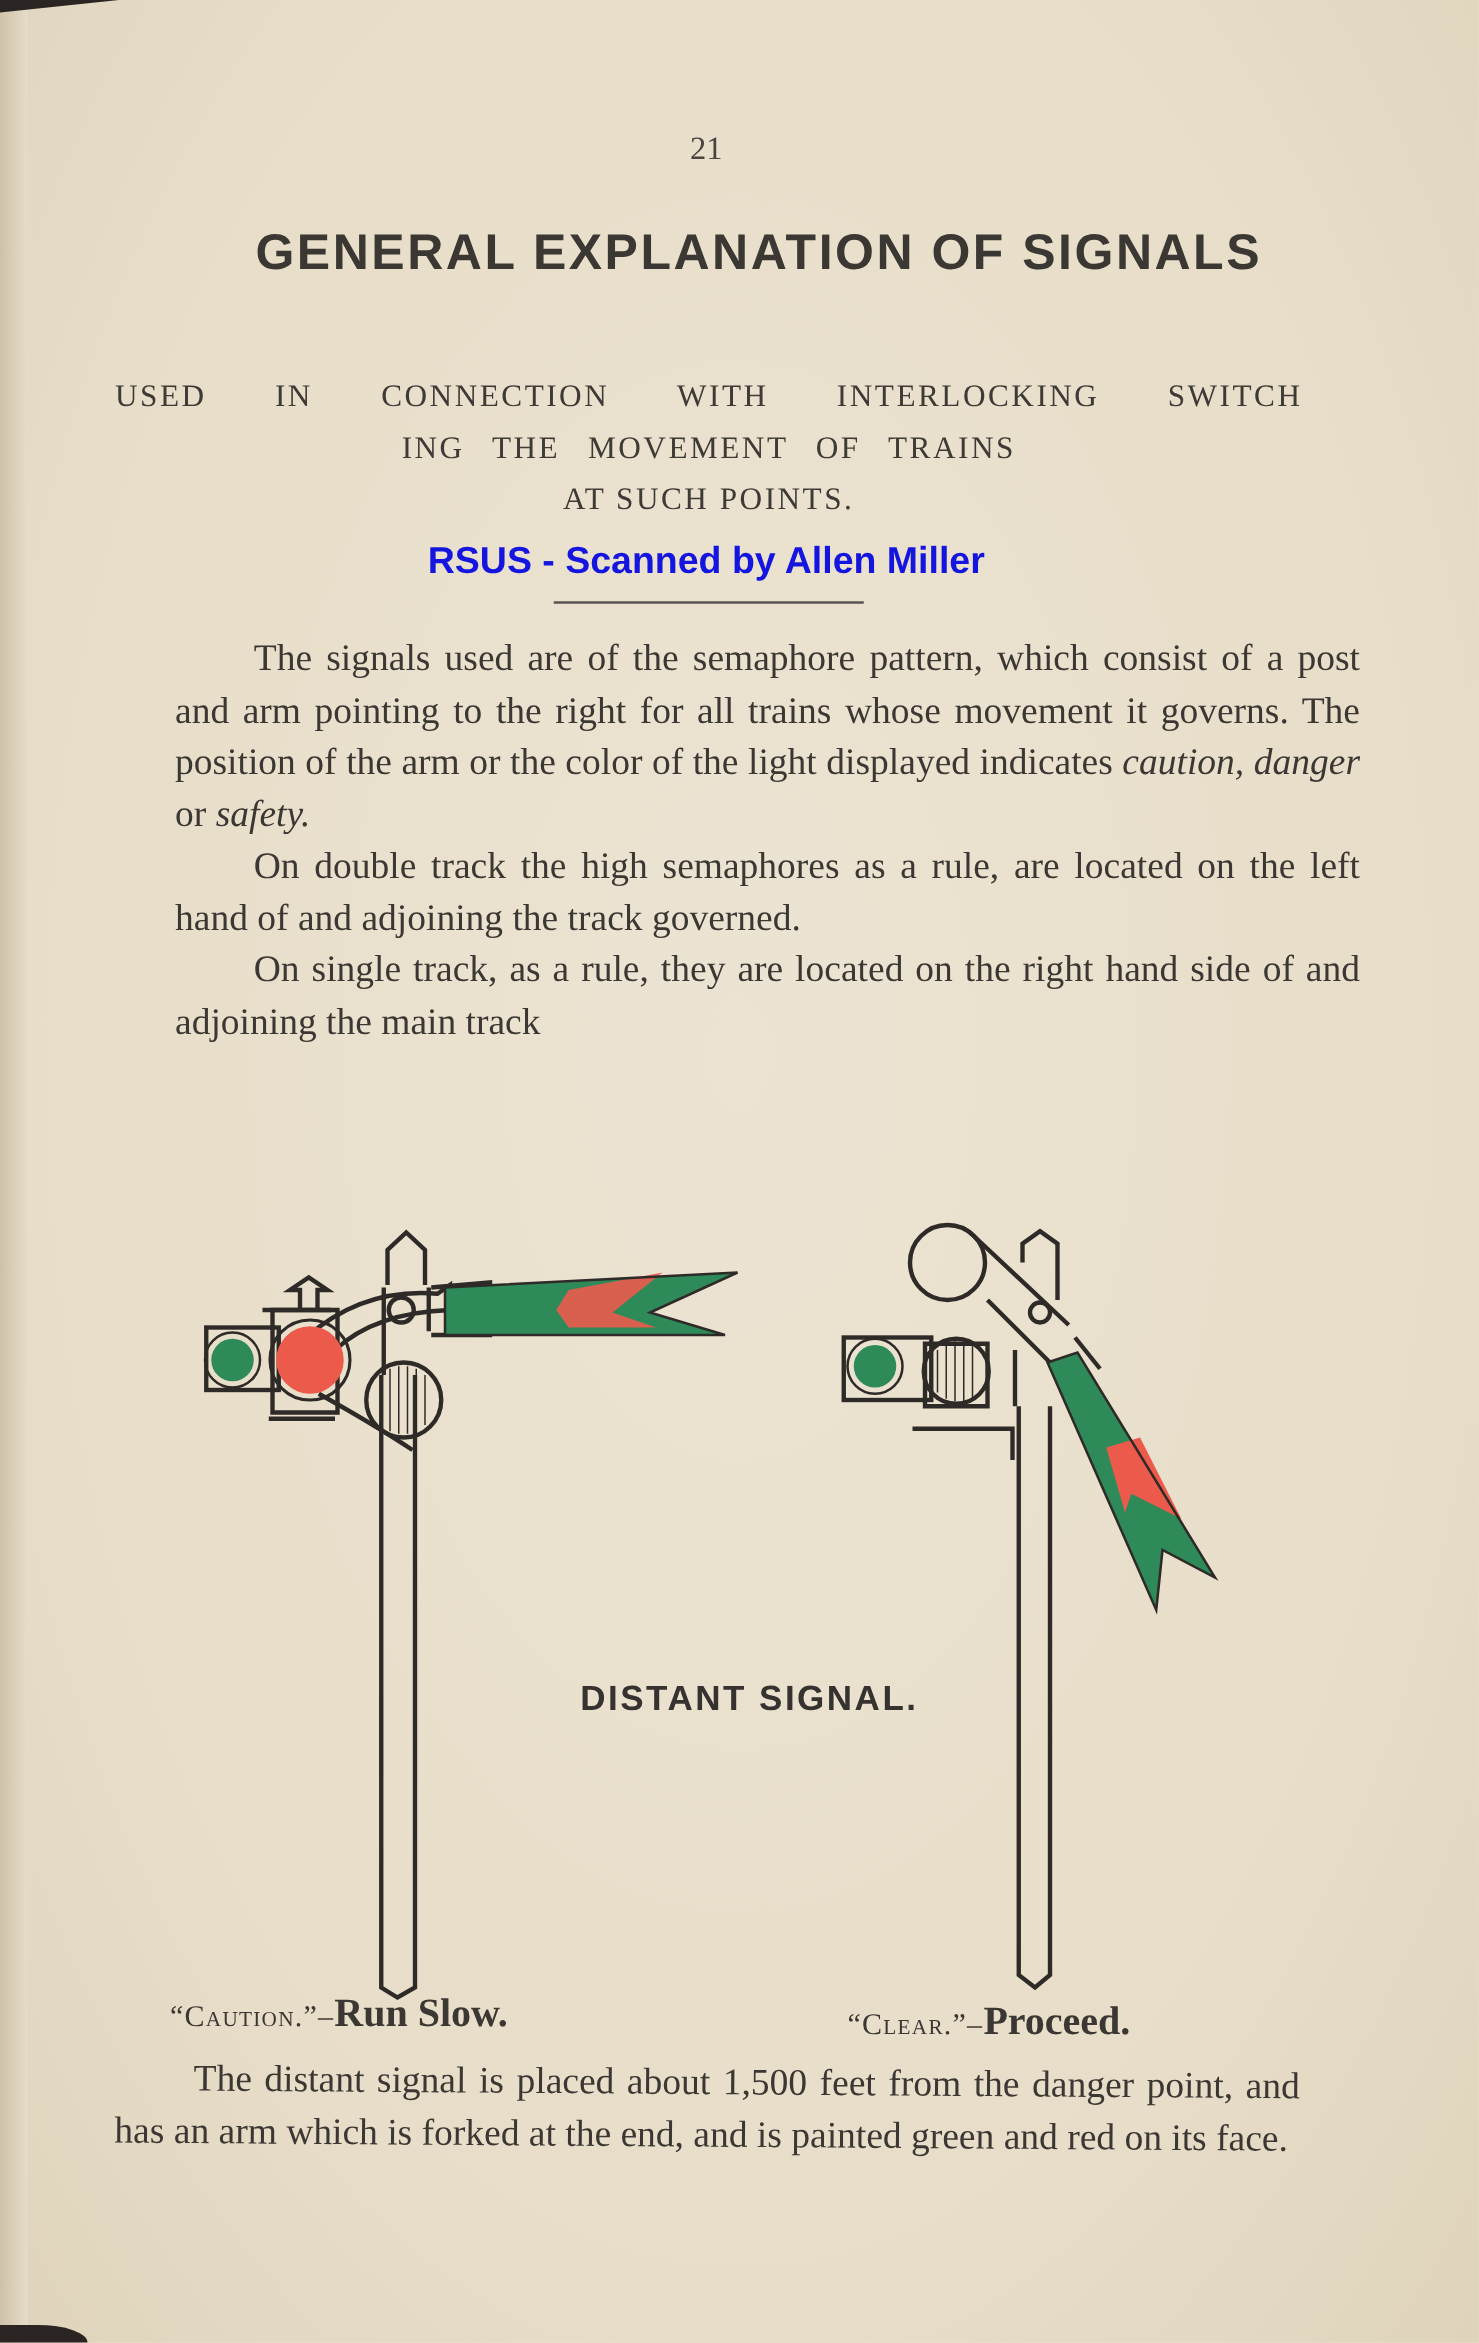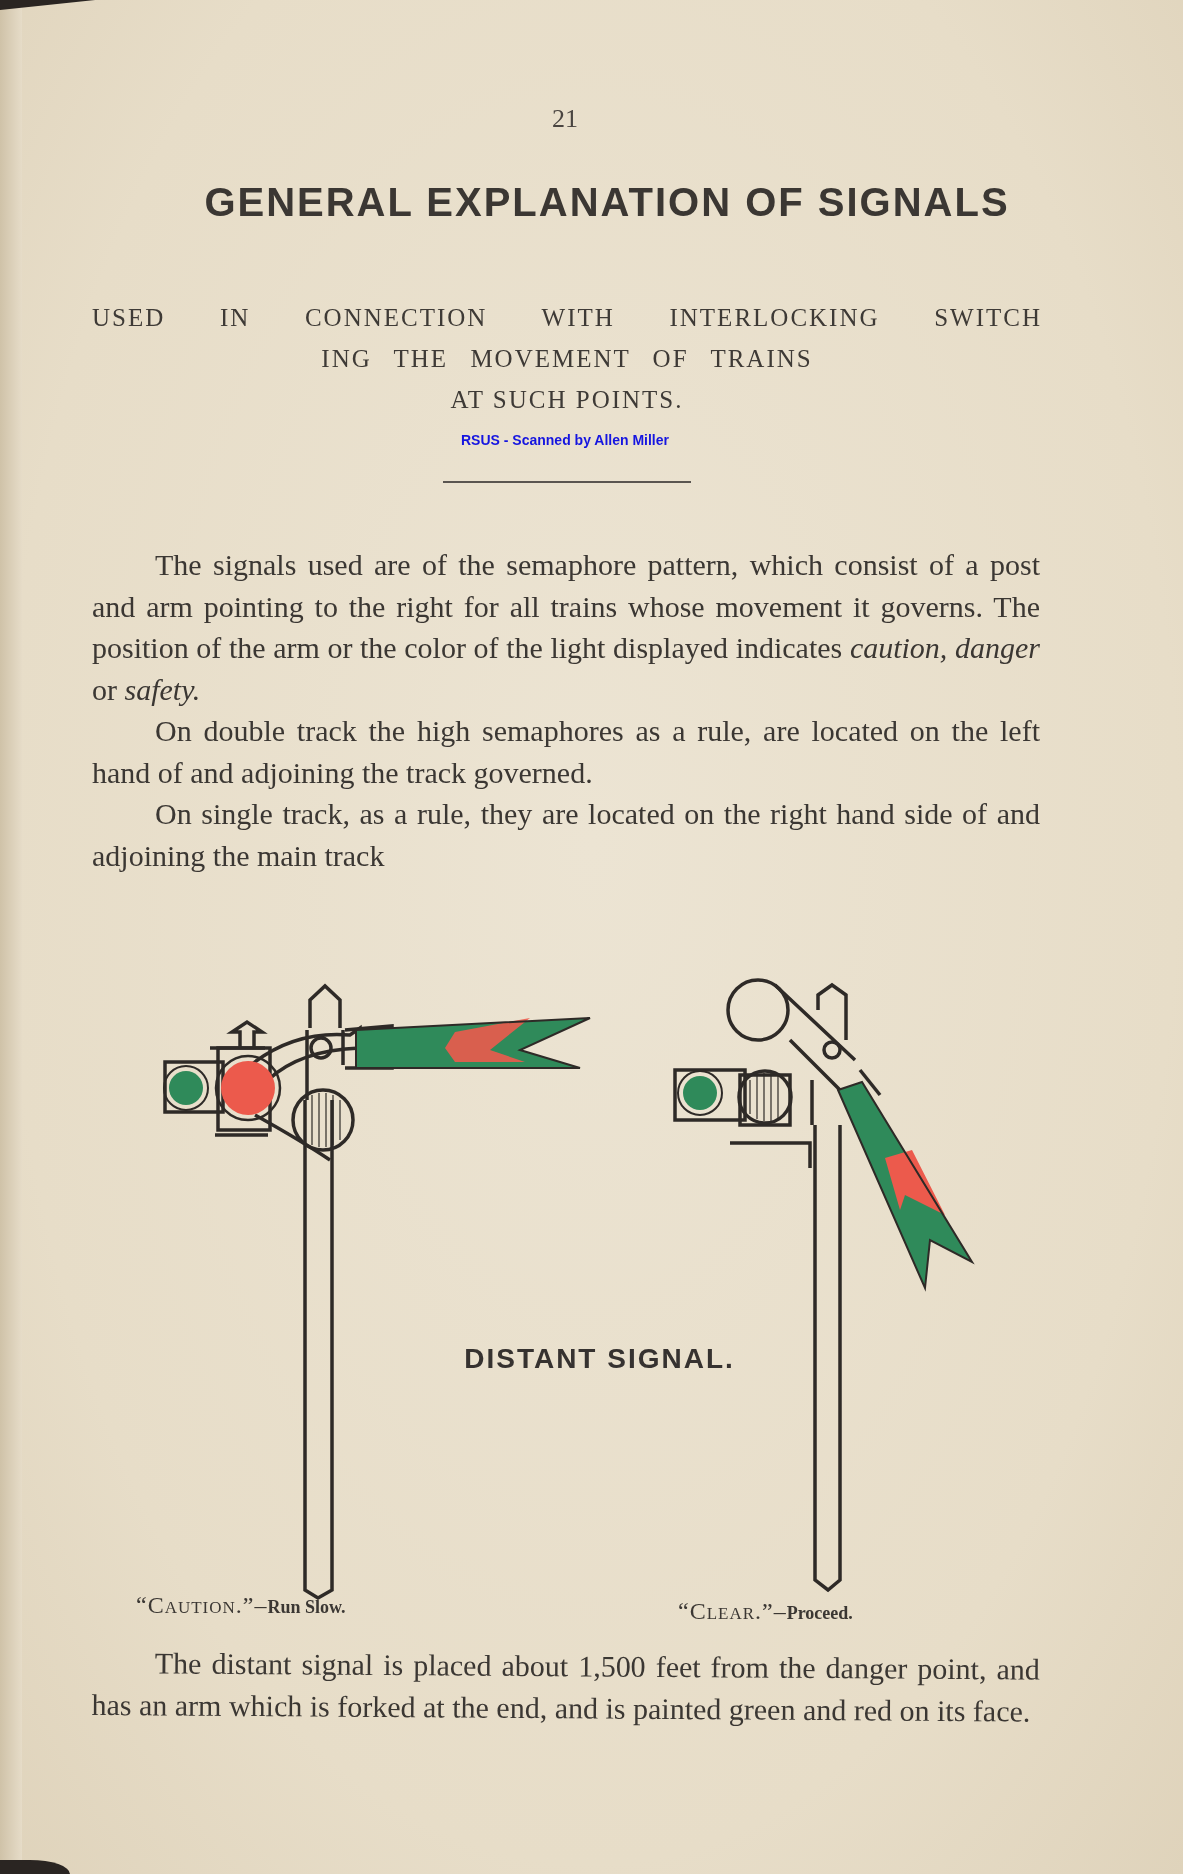--- a/index.html
+++ b/index.html
@@ -37,47 +37,47 @@
   .subtitle {
     position:absolute; top:270px; left:92px; width:950px; text-align:center;
     font-family:"Liberation Serif", serif; font-size:25px; line-height:41px;
     letter-spacing:2px; color:#3e3a36;margin-top:27px;
   }
   .subtitle div { white-space:nowrap; }
   .subtitle .l1 { text-align:justify; text-align-last:justify; }
   .credit {
     position:absolute; top:432px; left:0; width:1130px; text-align:center;
     font-family:"Liberation Sans", sans-serif; font-weight:bold;
-    font-size:14px; color:#1515e0;
+    font-size:30px; color:#1515e0;
   }
   .rule {
     position:absolute; top:481px; left:443px; width:248px; height:2px;
     background:#5a5550;
   }
   .body-text {
     position:absolute; left:92px; width:948px;
     font-family:"Liberation Serif", serif; font-size:30px; line-height:41.5px;
     color:#3b3733; text-align:justify;
   }
   .body-text p { margin:0; text-indent:63px; }
   .body-text em { font-style:italic; }
-  .p-block-1 { top:544px; }
+  .p-block-1 { top:506px;margin-left:48px; }
   .figure {
     position:absolute; left:150px; top:970px; width:850px; height:640px;
   }
   .fig-label {
     position:absolute; top:1343px; left:0; width:1183px; text-align:center;
     font-family:"Liberation Sans", sans-serif; font-weight:bold;
     font-size:28px; letter-spacing:2px; color:#363230; padding-left:16px; box-sizing:border-box;
   }
   .caption {
     position:absolute; font-family:"Liberation Serif", serif; font-size:24px; color:#3b3733;
   }
   .caption .sc { font-variant:small-caps; letter-spacing:1px; }
-  .caption b { font-weight:bold; font-size:18px; }
+  .caption b { font-weight:bold; font-size:32px; }
   .cap-left { left:136px; top:1592px; }
   .cap-right { left:678px; top:1598px; }
   .p-block-2 { top:1642px; transform:rotate(0.4deg); transform-origin:left top; }
 </style>
 </head>
 <body>
 
 <div class="page">
   <div class="spine-shadow"></div>
   <div class="corner-top"></div>

